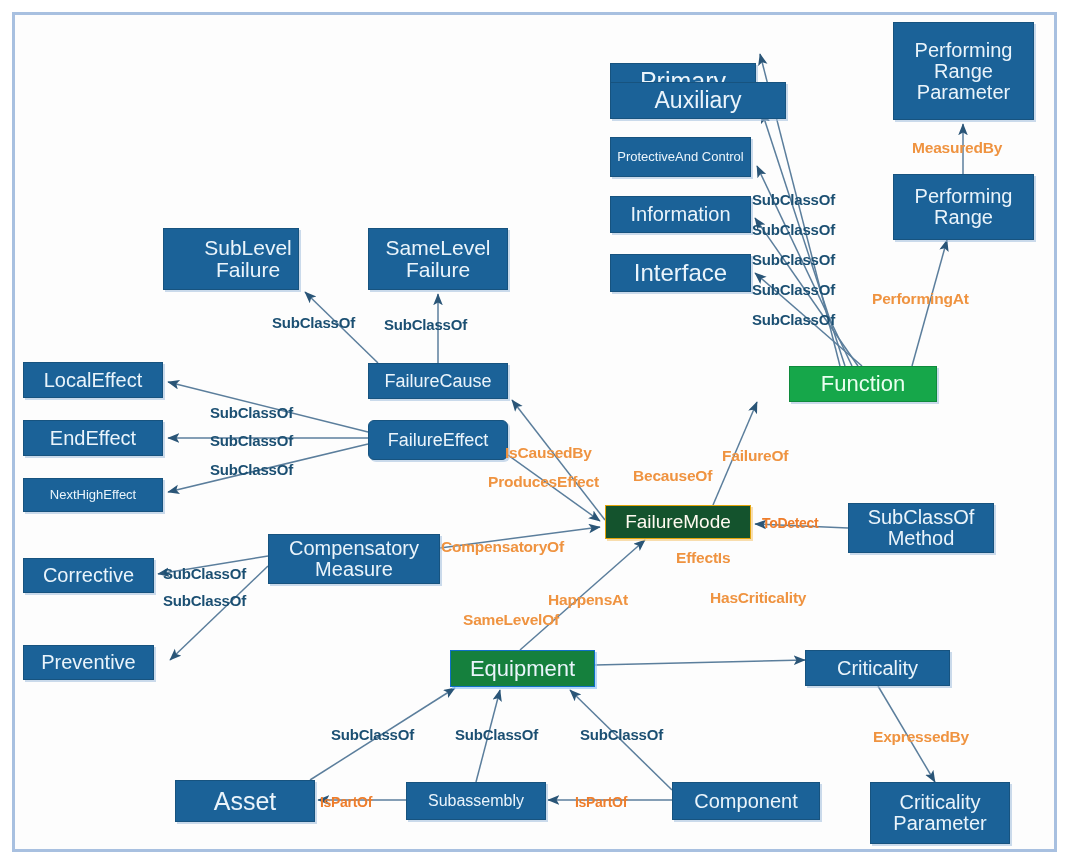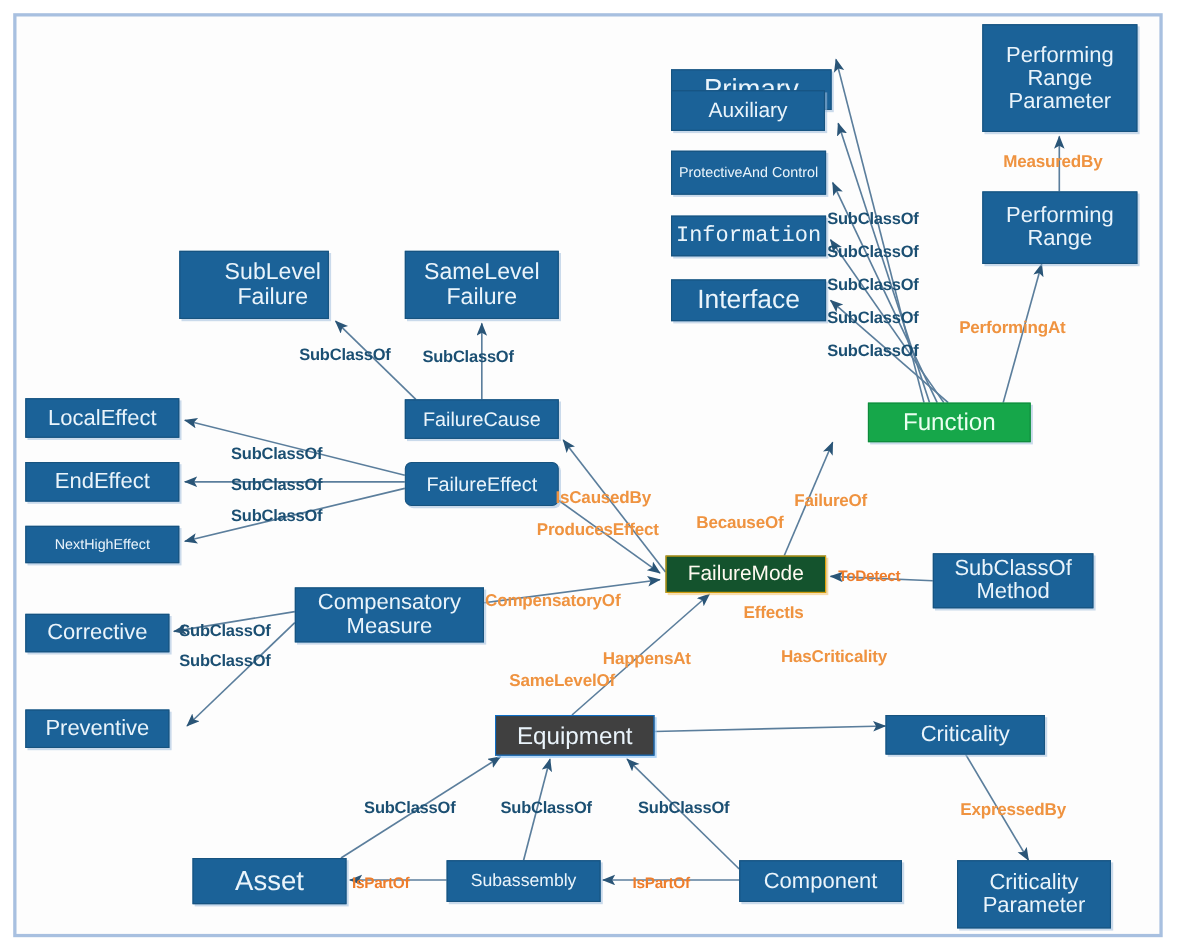--- a/index.html
+++ b/index.html
@@ -11,21 +11,21 @@
            color:#111;font-weight:bold;font-size:17px;letter-spacing:.5px;}
   svg.edges{position:absolute;left:0;top:0;width:1071px;height:865px;pointer-events:none;}
   .node{position:absolute;box-sizing:border-box;display:flex;align-items:center;
         justify-content:center;text-align:center;color:#eaf4fb;
         background:#1b6298;border:1px solid #17537f;
         box-shadow:2px 2px 0 rgba(160,190,220,.55);
         line-height:1.05;padding:2px 4px;}
   .node.green{background:#16a74a;border-color:#0f8a3c;color:#eafff0;}
   .node.amber{background:#14532d;border-color:#e2a40b;color:#fffaf0;
               box-shadow:2px 2px 0 rgba(245,200,120,.6);}
-  .node.brightblue{background:#404040;border-color:#0f6fc6;
+  .node.brightblue{background:#15803d;border-color:#0f6fc6;
               box-shadow:2px 2px 0 rgba(150,200,245,.7);}
   .lbl{position:absolute;font-weight:bold;white-space:nowrap;}
   .lbl.sub{color:#1b4f72;font-size:15px;letter-spacing:-.2px;}
   .lbl.rel{color:#ef9340;font-size:15.5px;letter-spacing:-.2px;}
   .lbl.rel2{color:#ee7d2b;font-size:14px;letter-spacing:-.3px;}
 </style>
 </head>
 <body>
 
 <div id="canvas">
@@ -66,23 +66,23 @@
         <path d="M 476 782 L 500 690"></path>
         <path d="M 672 790 L 570 690"></path>
         <path d="M 406 800 L 318 800"></path>
         <path d="M 672 800 L 548 800"></path>
         <path d="M 878 686 L 935 782"></path>
       </g>
   </svg>
 
   <div id="node-layer">
       <div class="node " style="left: 610px; top: 20px; width: 146px; height: 37px; font-size: 25px; margin-top: 43px;">Primary</div>
-      <div class="node " style="left: 610px; top: 82px; width: 140px; height: 37px; font-size: 19px;">Auxiliary</div>
+      <div class="node " style="left: 610px; top: 82px; width: 176px; height: 37px; font-size: 23px;">Auxiliary</div>
       <div class="node " style="left: 610px; top: 137px; width: 141px; height: 40px; font-size: 13px;">ProtectiveAnd Control</div>
-      <div class="node " style="left: 610px; top: 196px; width: 141px; height: 37px; font-size: 20px; font-family: Liberation Mono, monospace;">Information</div>
+      <div class="node " style="left: 610px; top: 196px; width: 141px; height: 37px; font-size: 20px;">Information</div>
       <div class="node " style="left: 610px; top: 254px; width: 141px; height: 38px; font-size: 24px;">Interface</div>
       <div class="node " style="left: 893px; top: 22px; width: 141px; height: 98px; font-size: 20px;">Performing Range Parameter</div>
       <div class="node " style="left: 893px; top: 174px; width: 141px; height: 66px; font-size: 20px;">Performing Range</div>
       <div class="node green" style="left: 789px; top: 366px; width: 148px; height: 36px; font-size: 22px;">Function</div>
       <div class="node " style="left: 163px; top: 228px; width: 136px; height: 62px; font-size: 21px; padding-left: 38px;">SubLevel Failure</div>
       <div class="node " style="left: 368px; top: 228px; width: 140px; height: 62px; font-size: 21px;">SameLevel Failure</div>
       <div class="node " style="left: 368px; top: 363px; width: 140px; height: 36px; font-size: 18px;">FailureCause</div>
       <div class="node " style="left: 368px; top: 420px; width: 140px; height: 40px; font-size: 18px; border-radius: 6px;">FailureEffect</div>
       <div class="node " style="left: 23px; top: 362px; width: 140px; height: 36px; font-size: 20px;">LocalEffect</div>
       <div class="node " style="left: 23px; top: 420px; width: 140px; height: 36px; font-size: 20px;">EndEffect</div>

